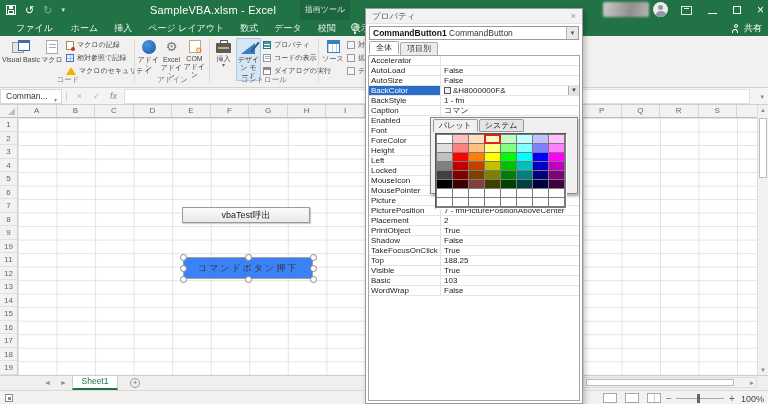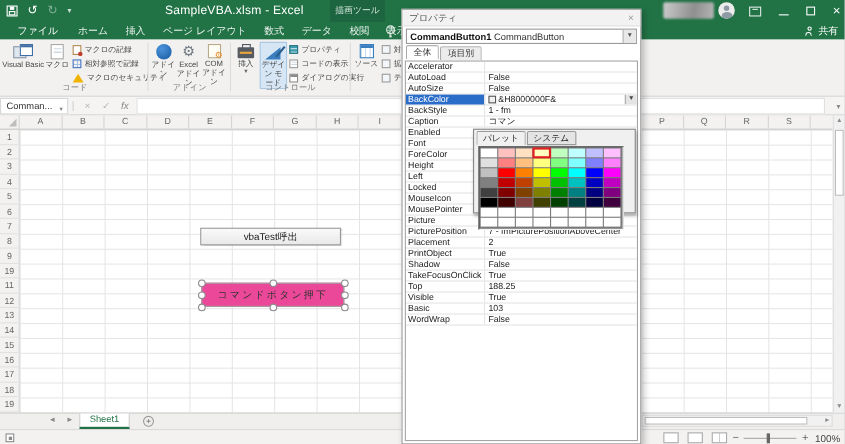--- a/index.html
+++ b/index.html
@@ -127,21 +127,21 @@
   .cheadsL .ch { width:38.56px; } .cheadsR .ch { width:38.5px; }
   .rownums { position:absolute; left:0; top:118px; width:18px; height:257px; background:#f3f2f1; border-right:1px solid #cfcfcf; }
   .rn { height:13.52px; font-size:8px; color:#666; text-align:center; line-height:13px; border-bottom:1px solid #e2e1e0; }
   .gridL, .gridR { position:absolute; top:118px; height:257px; background-color:#fff;
      background-image:linear-gradient(to right,#e4e4e4 1px,transparent 1px),linear-gradient(to bottom,#e4e4e4 1px,transparent 1px); }
   .gridL { left:18px; width:347px; background-size:38.56px 100%,100% 13.52px; }
   .gridR { left:583px; width:174px; background-size:38.5px 100%,100% 13.52px; }
   .formbtn { position:absolute; left:182px; top:207px; width:128px; height:16px;
      background:linear-gradient(#fafafa,#e9e9e9); border:1px solid #9a9a9a; box-shadow:1px 1px 1px rgba(0,0,0,.18);
      font-size:9px; color:#222; text-align:center; line-height:14px; }
-  .axbtn { position:absolute; left:183px; top:257px; width:130px; height:22px; background:#ec4899; border:1px solid #9f9f9f;
+  .axbtn { position:absolute; left:183px; top:257px; width:130px; height:22px; background:#3b82f6; border:1px solid #9f9f9f;
      font-size:9px; color:#333; text-align:center; line-height:20px; letter-spacing:2px; }
   .handle { position:absolute; width:7px; height:7px; border-radius:50%; background:#fff; border:1px solid #8a8a8a; z-index:3; }
   
   .tabbar { position:absolute; left:0; top:375px; width:768px; height:15px; background:#f0efee; border-top:1px solid #cdcdcd; }
   .tnav { position:absolute; top:3px; font-size:7px; color:#8a8a8a; }
   .tnav.prev { left:44px; } .tnav.next { left:60px; }
   .sheettab { position:absolute; left:72px; top:0; width:46px; height:14px; background:#fff; border:1px solid #cdcdcd;
      border-top:none; border-bottom:2px solid #217346; color:#217346; font-size:8.5px; text-align:center; line-height:11px; }
   .addsheet { position:absolute; left:130px; top:2px; width:10px; height:10px; border:1px solid #9a9a9a; border-radius:50%;
      color:#6a6a6a; font-size:8px; line-height:8px; text-align:center; }

